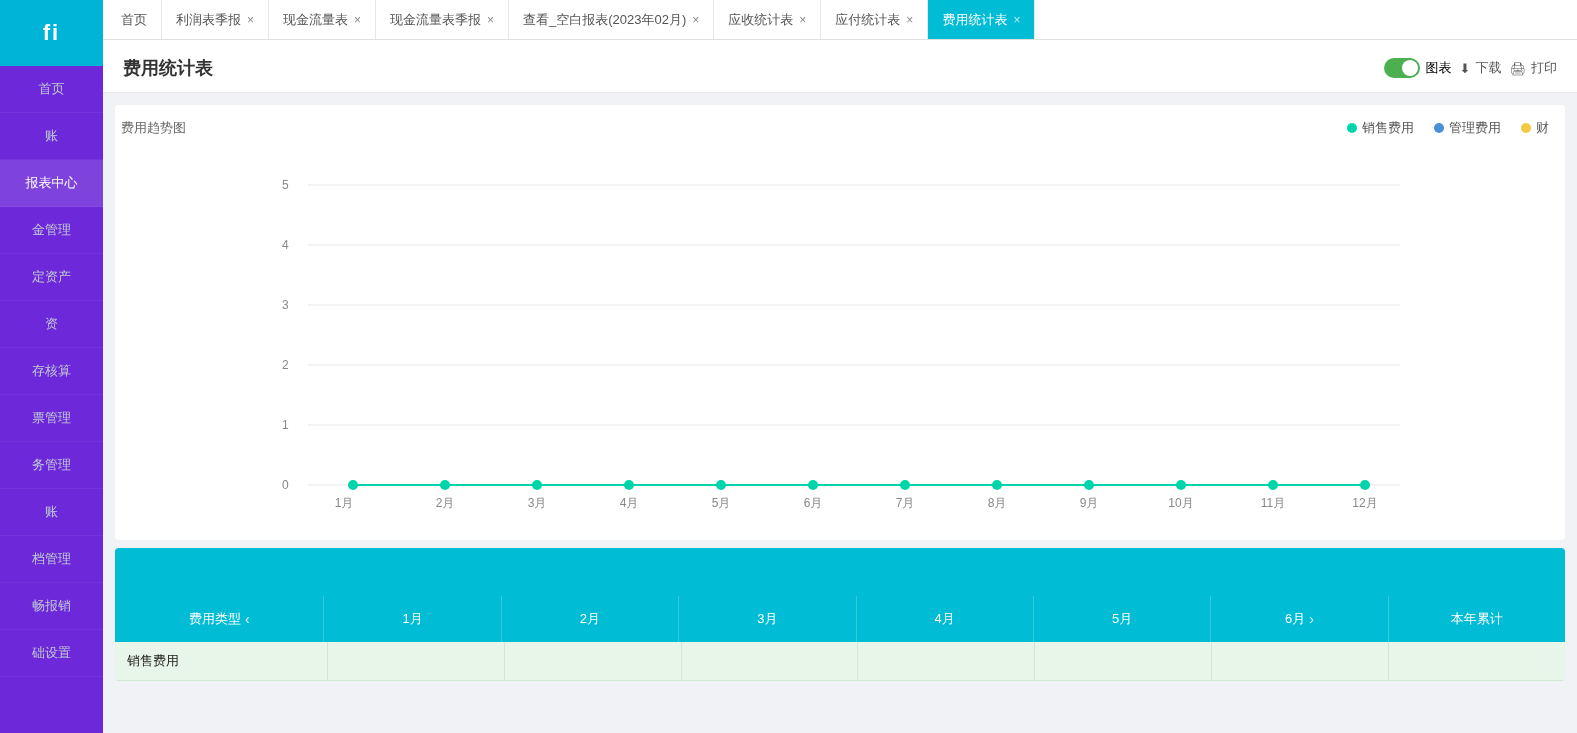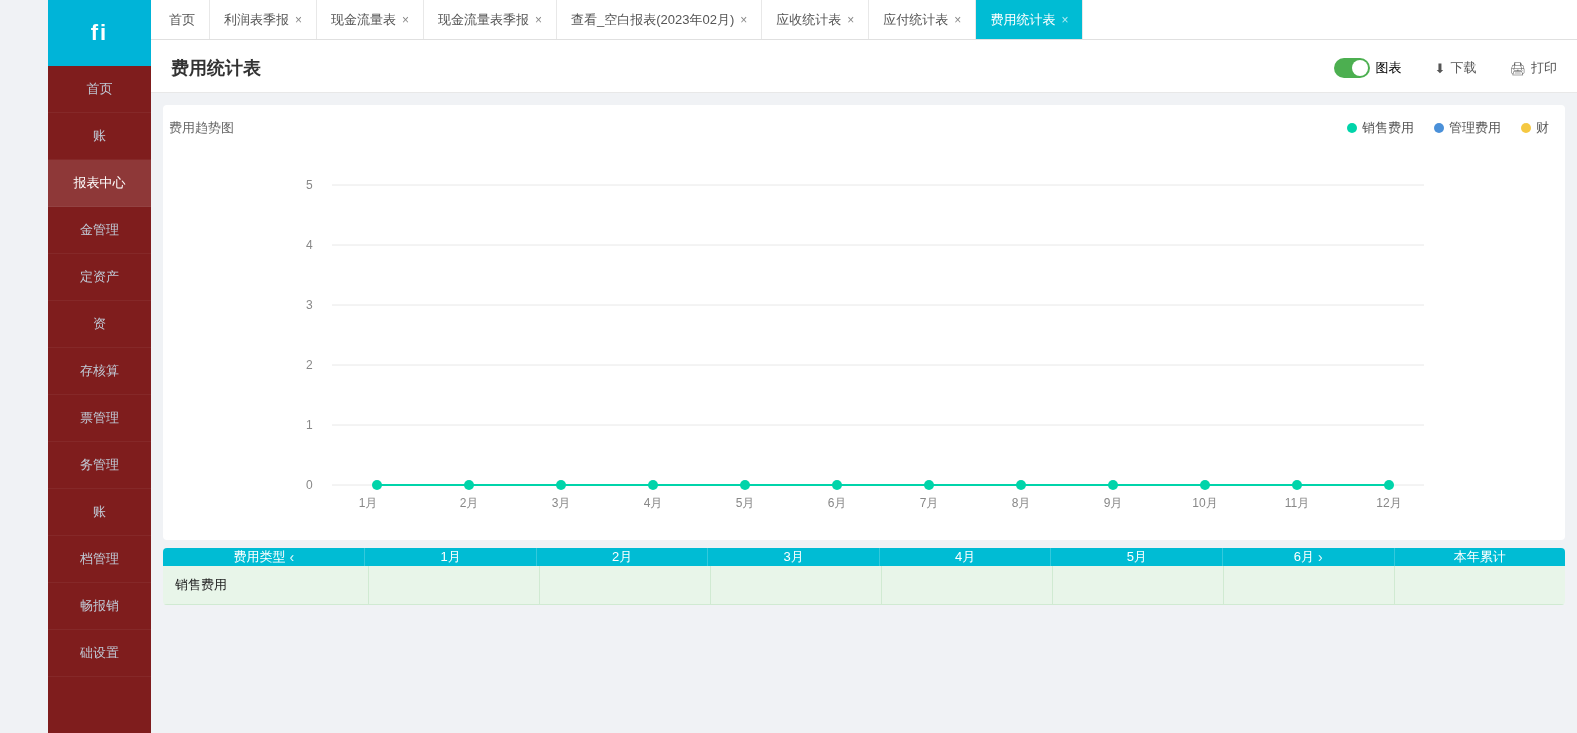--- a/index.html
+++ b/index.html
@@ -1,27 +1,26 @@
 <!DOCTYPE html>
 <html><head>
   <meta charset="utf-8">
   <style>
     * { box-sizing: border-box; margin: 0; padding: 0; }
     body { font-family: 'Microsoft YaHei', Arial, sans-serif; font-size: 13px; background: #f0f2f5; display: flex; height: 733px; overflow: hidden; }
 
     
     .sidebar {
       width: 103px;
-      background: #7f1d1d;
+      background: #6d28d9;
       display: flex;
       flex-direction: column;
       flex-shrink: 0;
       height: 100%;
       overflow: hidden;
-      margin-left: 48px;
     }
     .sidebar-logo {
       background: #00b4d8;
       height: 66px;
       display: flex;
       align-items: center;
       justify-content: center;
       color: white;
       font-size: 22px;
       font-weight: bold;
@@ -100,21 +99,21 @@
       flex-shrink: 0;
     }
     .page-title {
       font-size: 18px;
       font-weight: bold;
       color: #333;
     }
     .header-actions {
       display: flex;
       align-items: center;
-      gap: 33px;
+      gap: 8px;
     }
     .toggle-wrap {
       display: flex;
       align-items: center;
       gap: 6px;
     }
     .toggle {
       width: 36px;
       height: 20px;
       background: #4caf50;
@@ -189,28 +188,29 @@
       overflow: hidden;
       flex-shrink: 0;
     }
     .table-header-row {
       display: flex;
       background: #00bcd4;
       color: #fff;
       font-size: 13px;
     }
     .th-cell {
-      padding: 0 8px;
+      padding: 14px 8px;
       text-align: center;
       flex: 1;
       border-right: 1px solid rgba(255,255,255,0.2);
       display: flex;
       align-items: center;
       justify-content: center;
       gap: 4px;
+      margin-top: 48px;
     }
     .th-cell:first-child { flex: 1.2; }
     .th-cell.last { border-right: none; }
     .nav-arrow {
       cursor: pointer;
       font-size: 14px;
       opacity: 0.9;
     }
     .table-data-row {
       display: flex;

